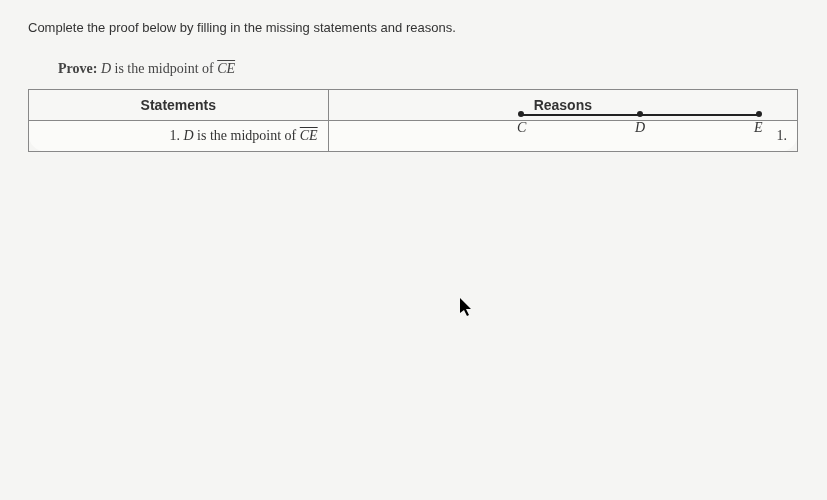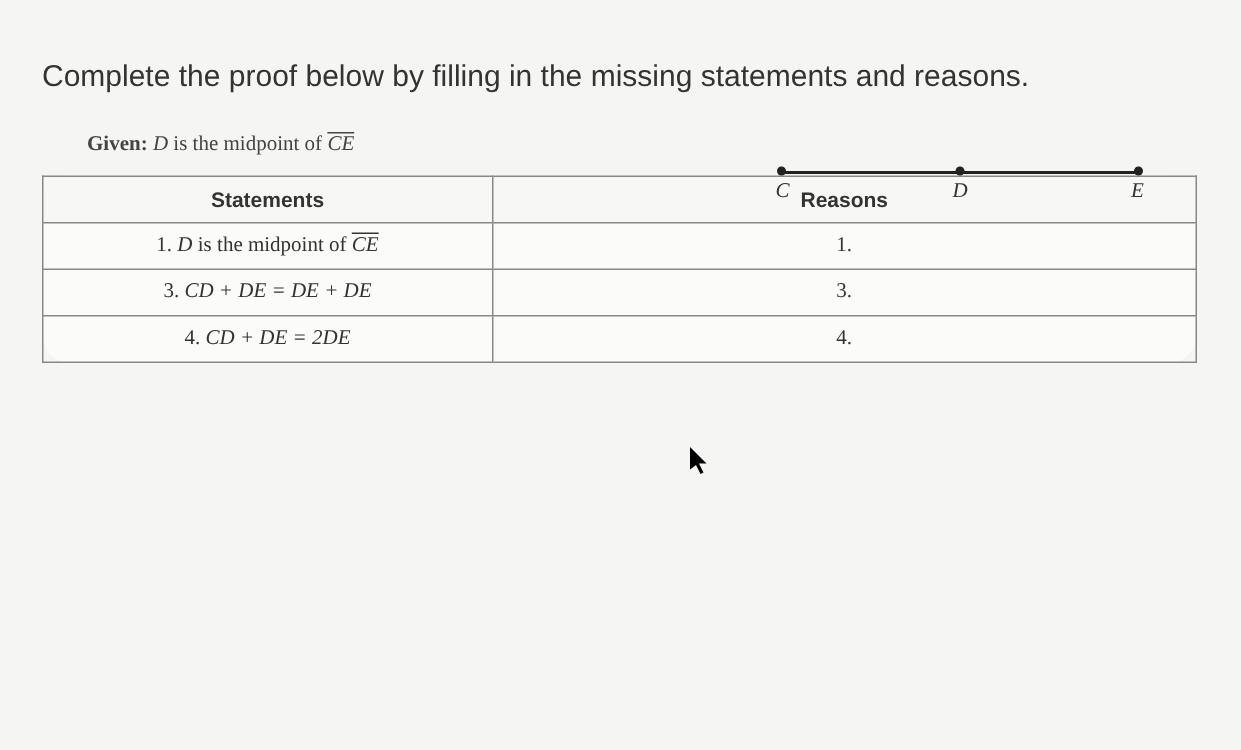--- a/index.html
+++ b/index.html
@@ -7,26 +7,25 @@
       width: 827px;
       height: 500px;
       background: #f5f5f3;
       font-family: Georgia, 'Times New Roman', serif;
       padding: 18px 28px;
       color: #3a3a3a;
       position: relative;
       overflow: hidden;
     }
     .instructions {
-      font-size: 20px;
+      font-size: 13px;
       line-height: 1.6;
       color: #333;
       margin-bottom: 22px;
       font-family: Arial, sans-serif;
-      margin-top: 17px;
     }
     .given-prove {
       margin-left: 30px;
       margin-bottom: 12px;
       font-size: 14px;
       color: #444;
     }
     .given-prove .row {
       margin-bottom: 4px;
     }
@@ -78,21 +77,21 @@
       width: 770px;
       border-collapse: collapse;
       margin-top: 6px;
       background: #fbfbf9;
       border-radius: 19px;
     }
     th, td {
       border: 1px solid #888;
       padding: 7px 10px;
       font-size: 14px;
-      text-align: center;
+      text-align: right;
       vertical-align: middle;
       color: #333;
     }
     th {
       font-weight: bold;
       text-align: center;
       background: #f7f7f5;
       font-family: Arial, sans-serif;
     }
     th.stmt { width: 300px; }
@@ -108,21 +107,21 @@
       pointer-events: none;
     }
   </style>
 </head>
 <body>
 
 <div class="instructions">Complete the proof below by filling in the missing statements and reasons.</div>
 
 <div class="given-prove">
   <div class="row">
-    <span class="label">Given:</span>
+    <span class="label">Prove:</span>
     <span class="ital">D</span><span> is the midpoint of </span><span class="overline">CE</span>
   </div>
 </div>
 
 <div class="figure">
   <div class="line"></div>
   <div class="point pt-c"></div>
   <div class="point pt-d"></div>
   <div class="point pt-e"></div>
   <div class="ptlabel lbl-c">C</div>
@@ -138,34 +137,20 @@
     </tr>
   </thead>
   <tbody>
     <tr>
       <td>
         <span>1.</span>
         <span class="ital">D</span><span> is the midpoint of </span><span class="overline">CE</span>
       </td>
       <td class="reason-num">1.</td>
     </tr>
-    <tr>
-      <td>
-        <span>3.</span>
-        <span class="ital">CD + DE = DE + DE</span>
-      </td>
-      <td class="reason-num">3.</td>
-    </tr>
-    <tr>
-      <td>
-        <span>4.</span>
-        <span class="ital">CD + DE = 2DE</span>
-      </td>
-      <td class="reason-num">4.</td>
-    </tr>
   </tbody>
 </table>
 
 <div class="cursor">
   <svg width="16" height="20" viewBox="0 0 16 20">
     <path d="M0 0 L0 15 L4 12 L7 18 L9 17 L6 11 L11 11 Z" fill="#000"></path>
   </svg>
 </div>
 
 </body></html>

